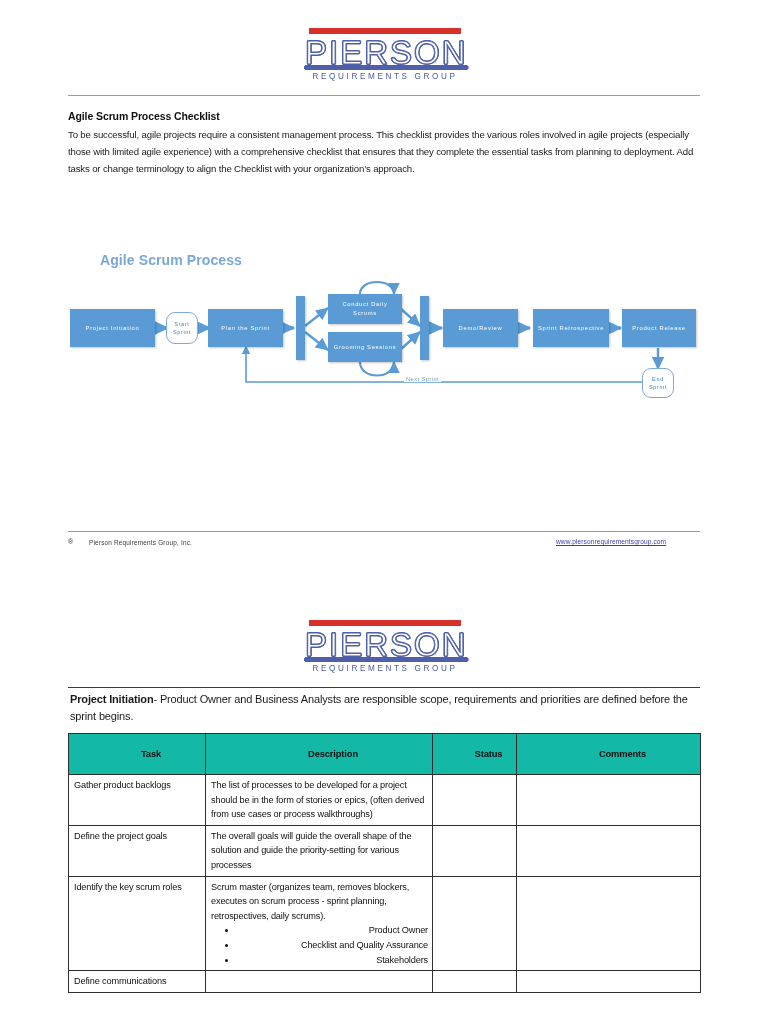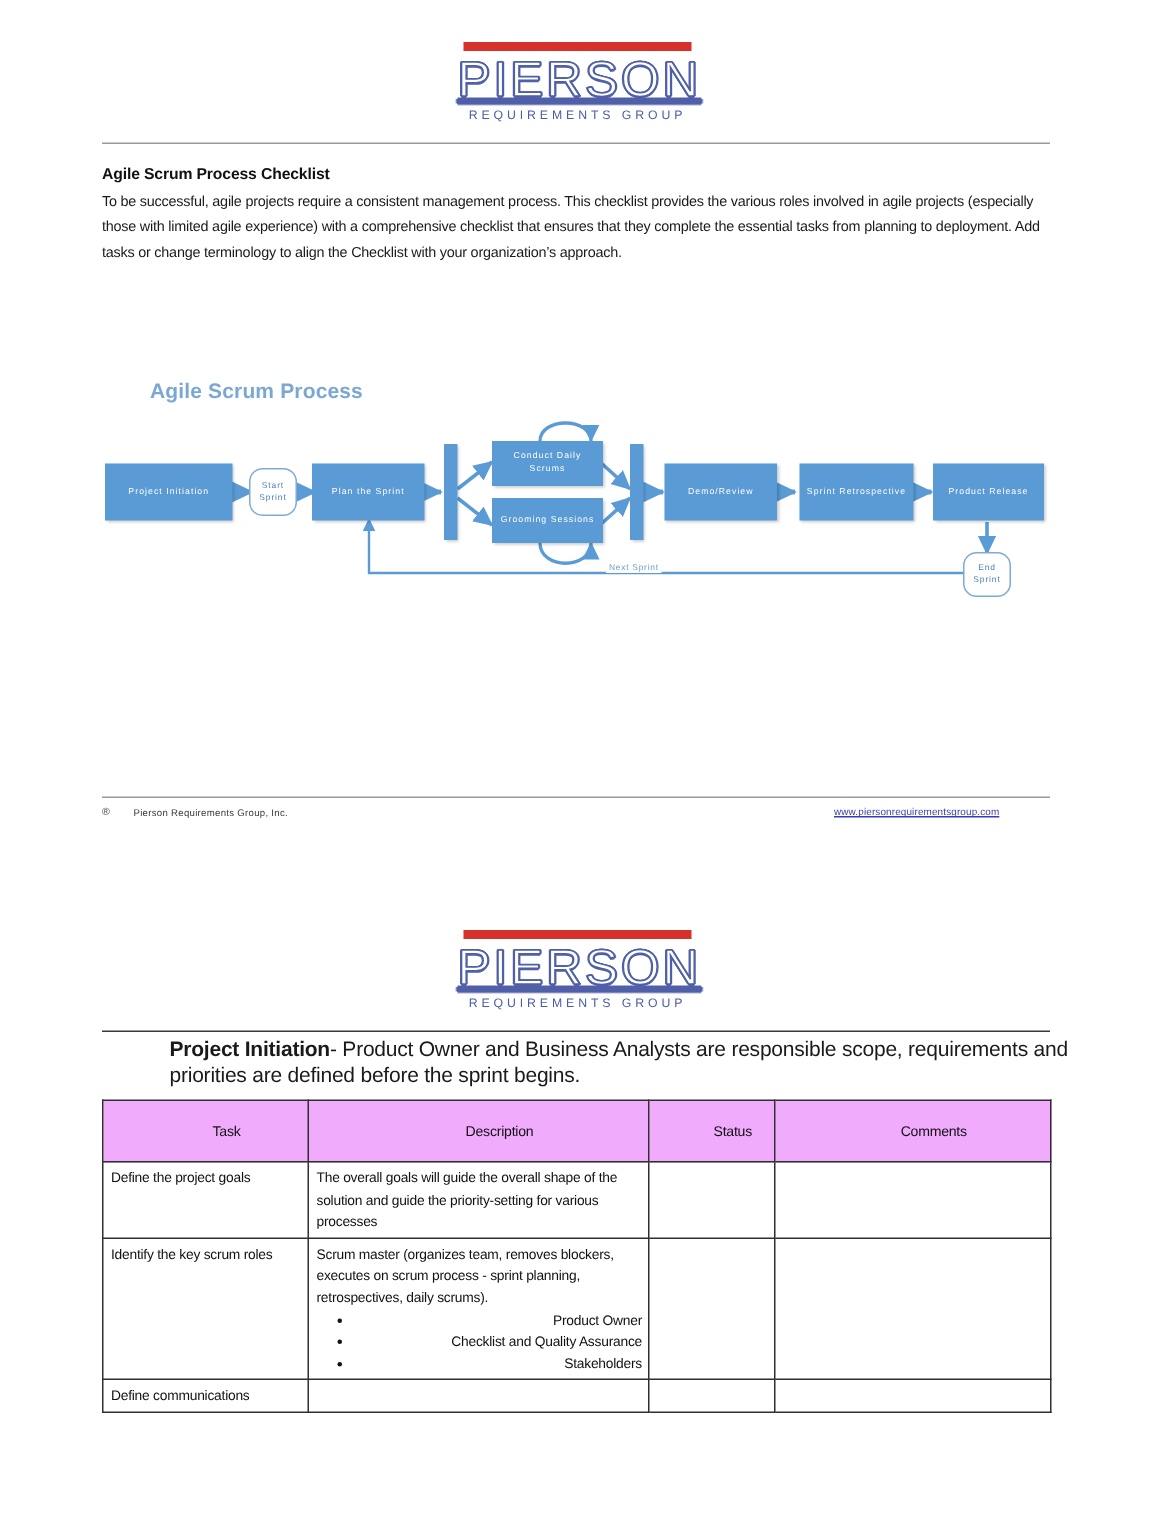--- a/index.html
+++ b/index.html
@@ -70,25 +70,24 @@
   .doc-para {
     position: absolute;
     font-size: 9.6px;
     line-height: 17.2px;
     color: #1a1a1a;
     letter-spacing: -0.15px;
     text-align: left;
   }
   .section-lead {
     position: absolute;
-    font-size: 14px;
+    font-size: 11px;
     line-height: 16.5px;
     color: #1a1a1a;
     letter-spacing: -0.15px;
-    margin-left: 43px;
   }
   .section-lead b { font-weight: 700; }
 
   
   .footer-copy {
     position: absolute;
     font-size: 6.4px;
     color: #3a3a3a;
     letter-spacing: 0.2px;
   }
@@ -181,23 +180,23 @@
     color: #111111;
   }
   .tbl th, .tbl td {
     border: 1px solid #2f2f2f;
     vertical-align: top;
     padding: 3px 4px 3px 5px;
     line-height: 14.6px;
     letter-spacing: -0.15px;
   }
   .tbl th {
-    background: #f0abfc;
+    background: #14b8a6;
     text-align: center;
-    font-weight: 400;
+    font-weight: 700;
     vertical-align: middle;
     height: 34px;
     font-size: 9.4px;
     padding-left: 32px;
   }
   .tbl td.task { font-weight: 400; }
   .tbl ul {
     margin: 0;
     padding-left: 26px;
     list-style: disc;
@@ -326,20 +325,26 @@
     <thead>
       <tr>
         <th>Task</th>
         <th>Description</th>
         <th>Status</th>
         <th>Comments</th>
       </tr>
     </thead>
     <tbody>
         <tr>
+          <td class="task">Gather product backlogs</td>
+          <td><span>The list of processes to be developed for a project should be in the form of stories or epics, (often derived from use cases or process walkthroughs)</span></td>
+          <td></td>
+          <td></td>
+        </tr>
+        <tr>
           <td class="task">Define the project goals</td>
           <td><span>The overall goals will guide the overall shape of the solution and guide the priority-setting for various processes</span></td>
           <td></td>
           <td></td>
         </tr>
         <tr>
           <td class="task">Identify the key scrum roles</td>
           <td><span>Scrum master (organizes team, removes blockers, executes on scrum process - sprint planning, retrospectives, daily scrums).</span><ul>
               <li>Product Owner</li>
               <li>Checklist and Quality Assurance</li>

